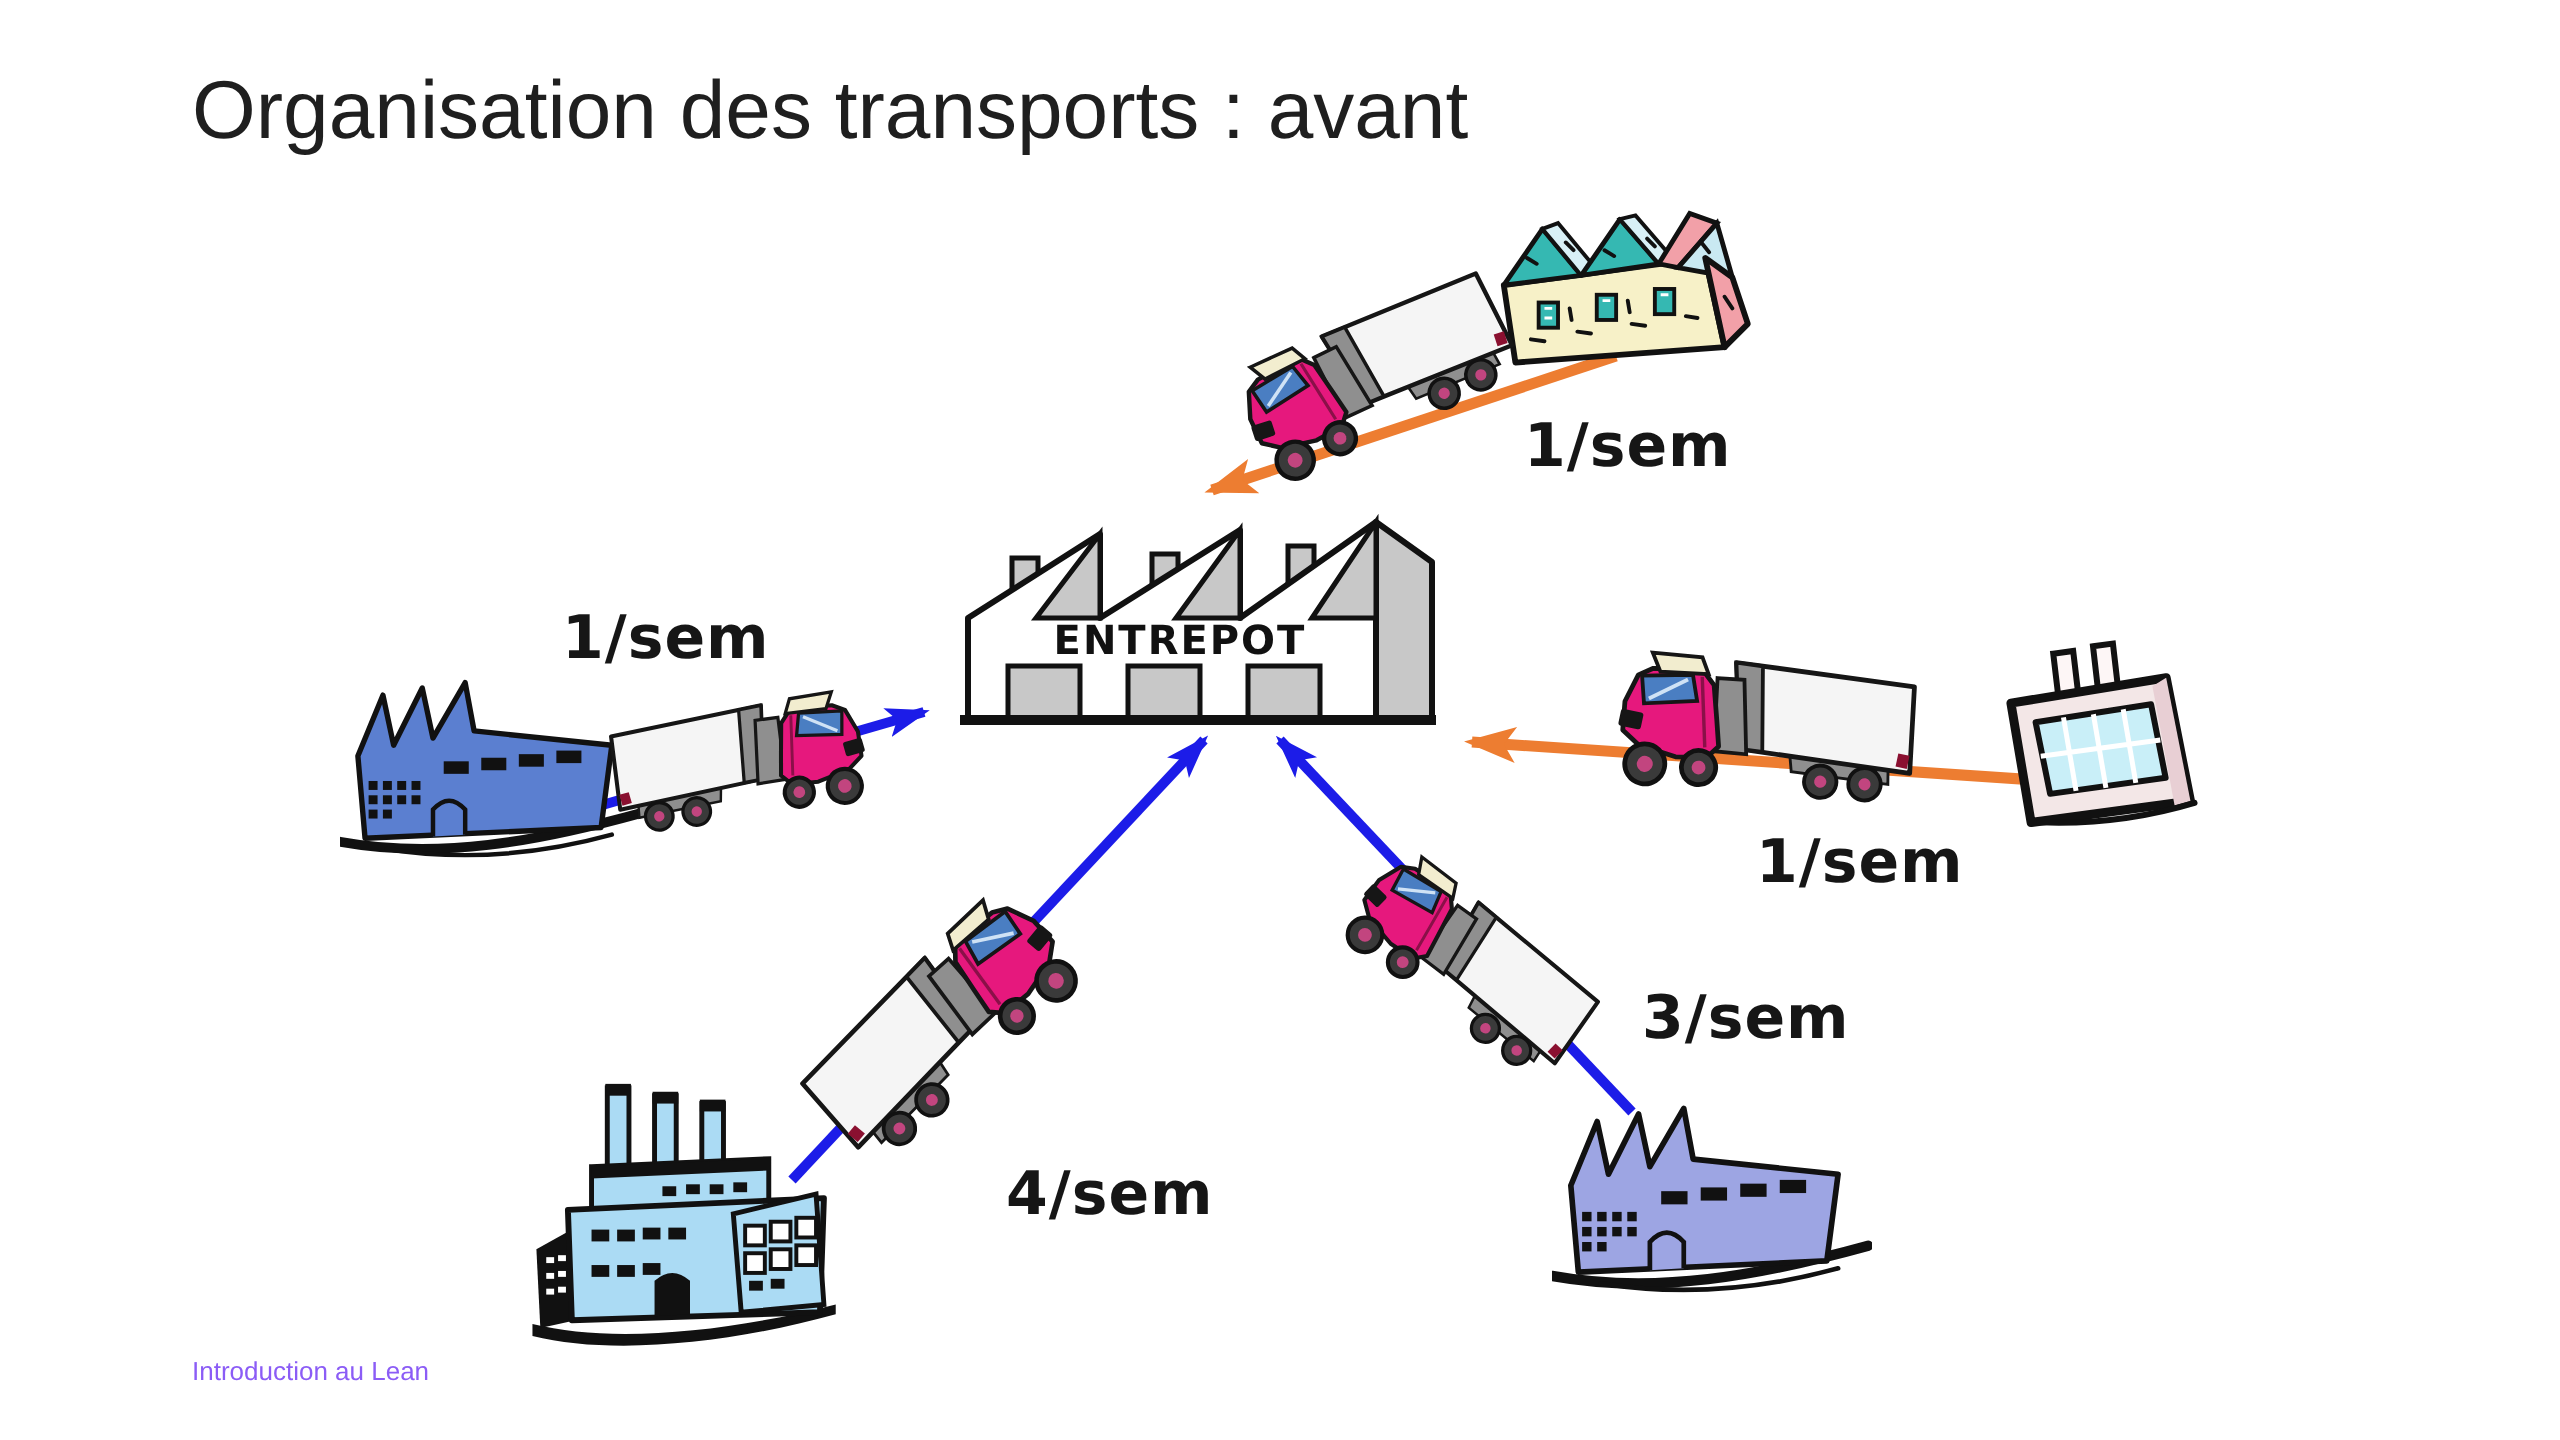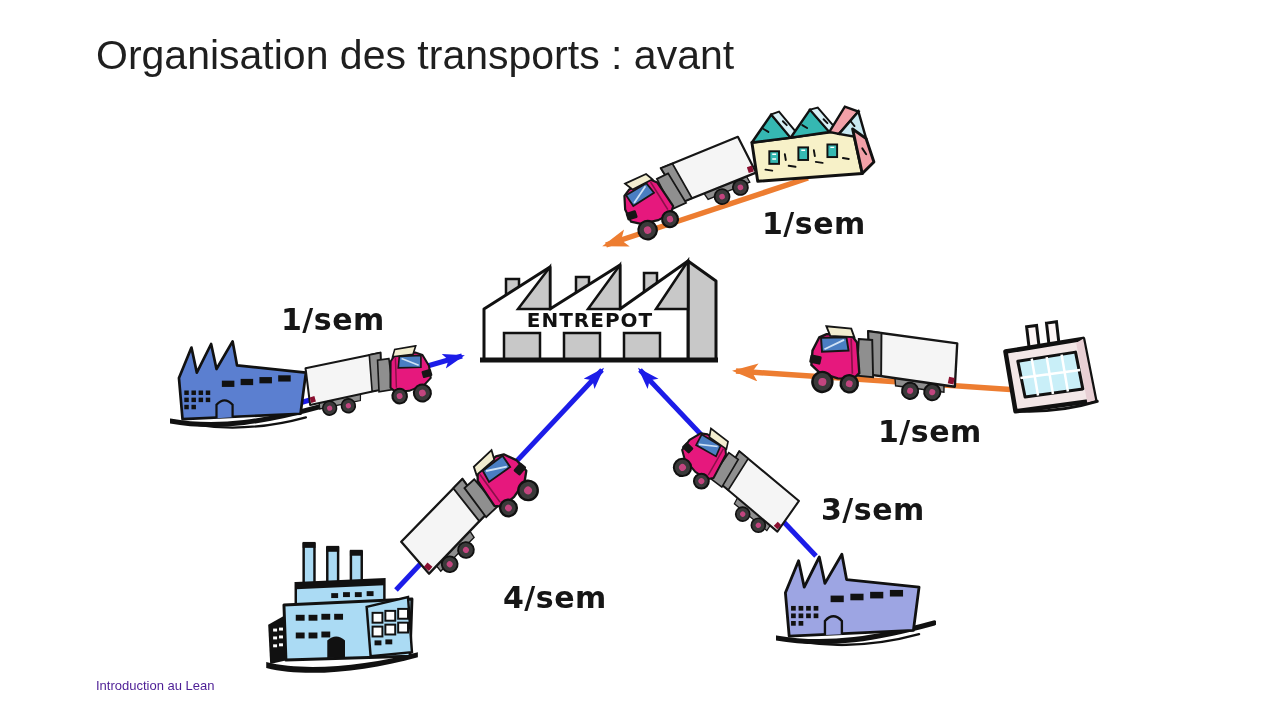--- a/index.html
+++ b/index.html
@@ -7,21 +7,21 @@
     position:relative;width:1280px;height:720px;background:#ffffff;
     overflow:hidden;font-family:"Liberation Sans",sans-serif;
   }
   .abs{position:absolute;}
   #title{
     left:96px;top:32px;width:920px;height:58px;
     font-size:41px;font-weight:300;color:#1f1f1f;letter-spacing:0px;
     white-space:nowrap;z-index:5;
   }
   #footer{
-    left:96px;top:678px;font-size:13px;color:#4c1d95;z-index:5;white-space:nowrap;
+    left:96px;top:678px;font-size:13px;color:#8b5cf6;z-index:5;white-space:nowrap;
   }
   .freq-label{
     font-family:"DejaVu Sans","Liberation Sans",sans-serif;
     font-weight:700;font-size:30px;color:#161616;letter-spacing:0.5px;
     z-index:4;white-space:nowrap;
   }
   .building{z-index:2;}
   .truck{z-index:3;}
   #arrow-layer{left:0;top:0;z-index:1;}
   svg{display:block;overflow:visible;}

